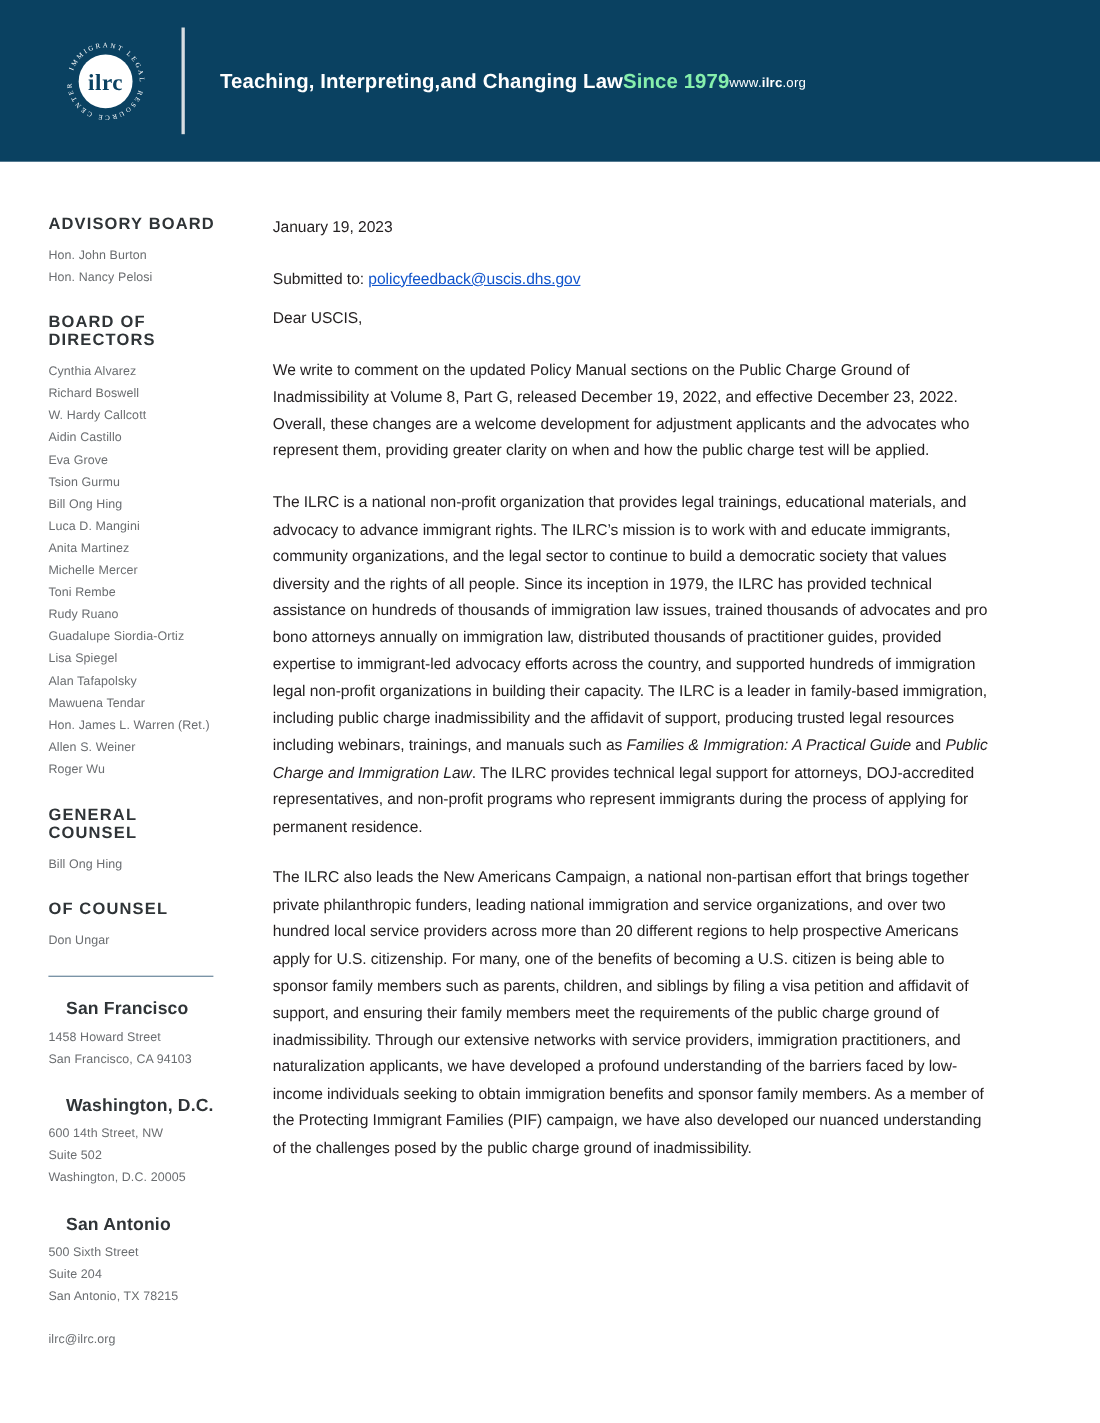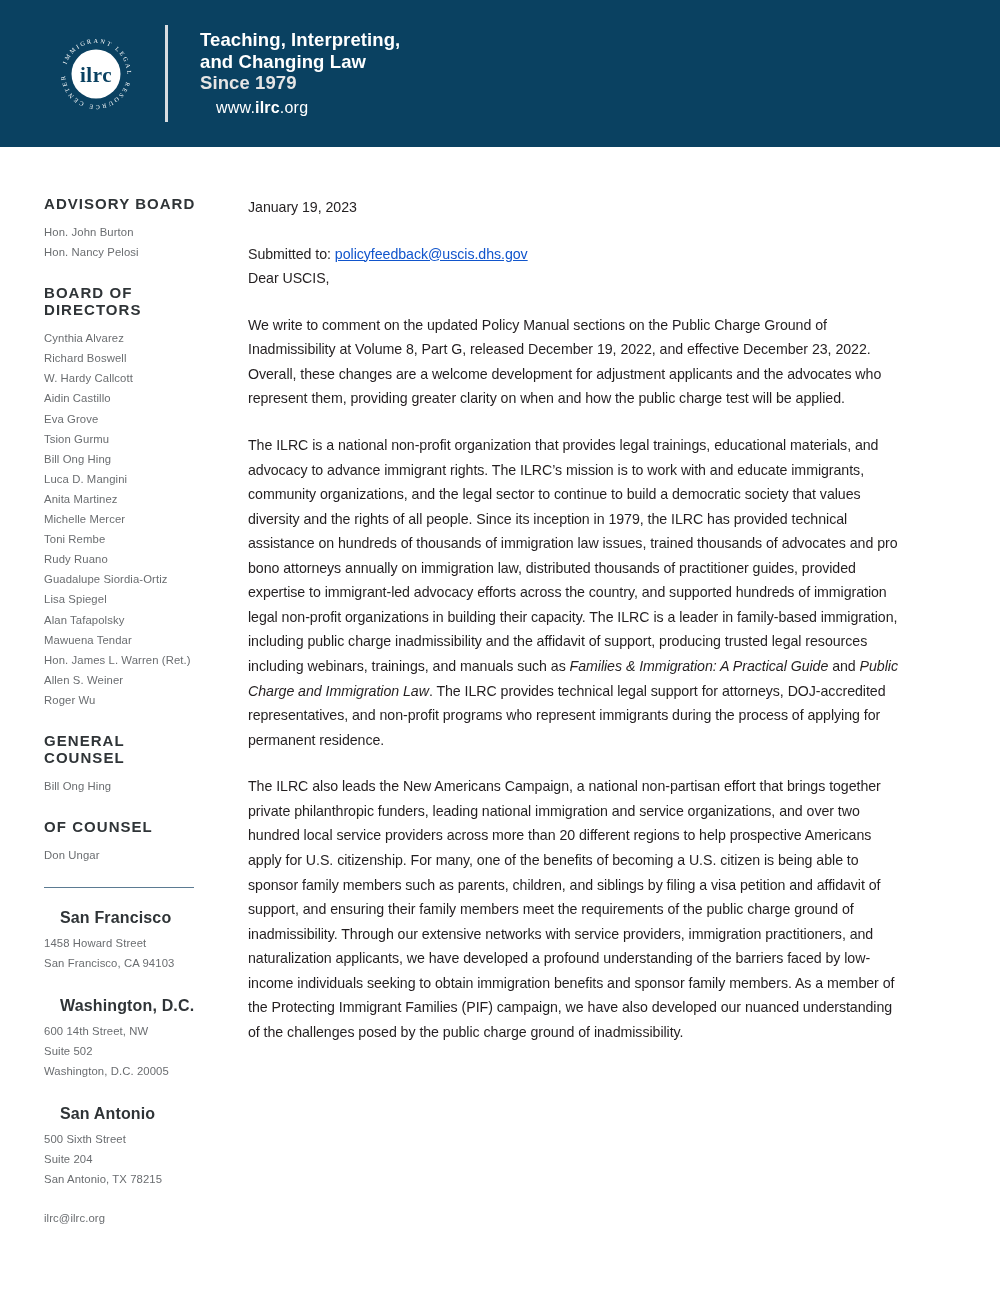--- a/index.html
+++ b/index.html
@@ -36,43 +36,42 @@
   .header-rule {
     width: 3px;
     height: 97px;
     background: #d8dde1;
     margin-left: 28px;
     margin-right: 32px;
     flex: 0 0 3px;
   }
   .tagline-block {
     display: flex;
-    flex-direction: column;
+    flex-direction: row;
     justify-content: space-between;
     line-height: 1.18;
   }
   .tagline-l1, .tagline-l2 {
     color: #ffffff;
     font-size: 18.5px;
     font-weight: bold;
     letter-spacing: 0.1px;
   }
   .tagline-since {
-    color: #e5e5e5;
+    color: #86efac;
     font-size: 18.5px;
     font-weight: bold;
     letter-spacing: 0.1px;
   }
   .tagline-url {
     color: #ffffff;
-    font-size: 16px;
+    font-size: 12px;
     font-weight: normal;
     margin-top: 5px;
     letter-spacing: 0.2px;
-    margin-left: 16px;
   }
   .tagline-url b { font-weight: bold; }
 
   
   .page-body {
     display: flex;
     padding-top: 48px;
     box-sizing: border-box;
   }
 
@@ -132,21 +131,21 @@
     flex: 1;
     padding-left: 38px;
     padding-right: 98px;
     box-sizing: border-box;
     font-size: 14.2px;
     line-height: 1.73;
     color: #231f20;
     letter-spacing: -0.05px;
   }
   .letter p { margin: 0 0 22px 0; }
-  .letter p.tight { margin-bottom: 0; }
+  .letter p.tight { margin-bottom: 12px; }
   .mail-link {
     color: #1155cc;
     text-decoration: underline;
   }
   .letter em { font-style: italic; text-align: right; }
 </style>
 </head>
 <body>
 
 <div class="header-band">

